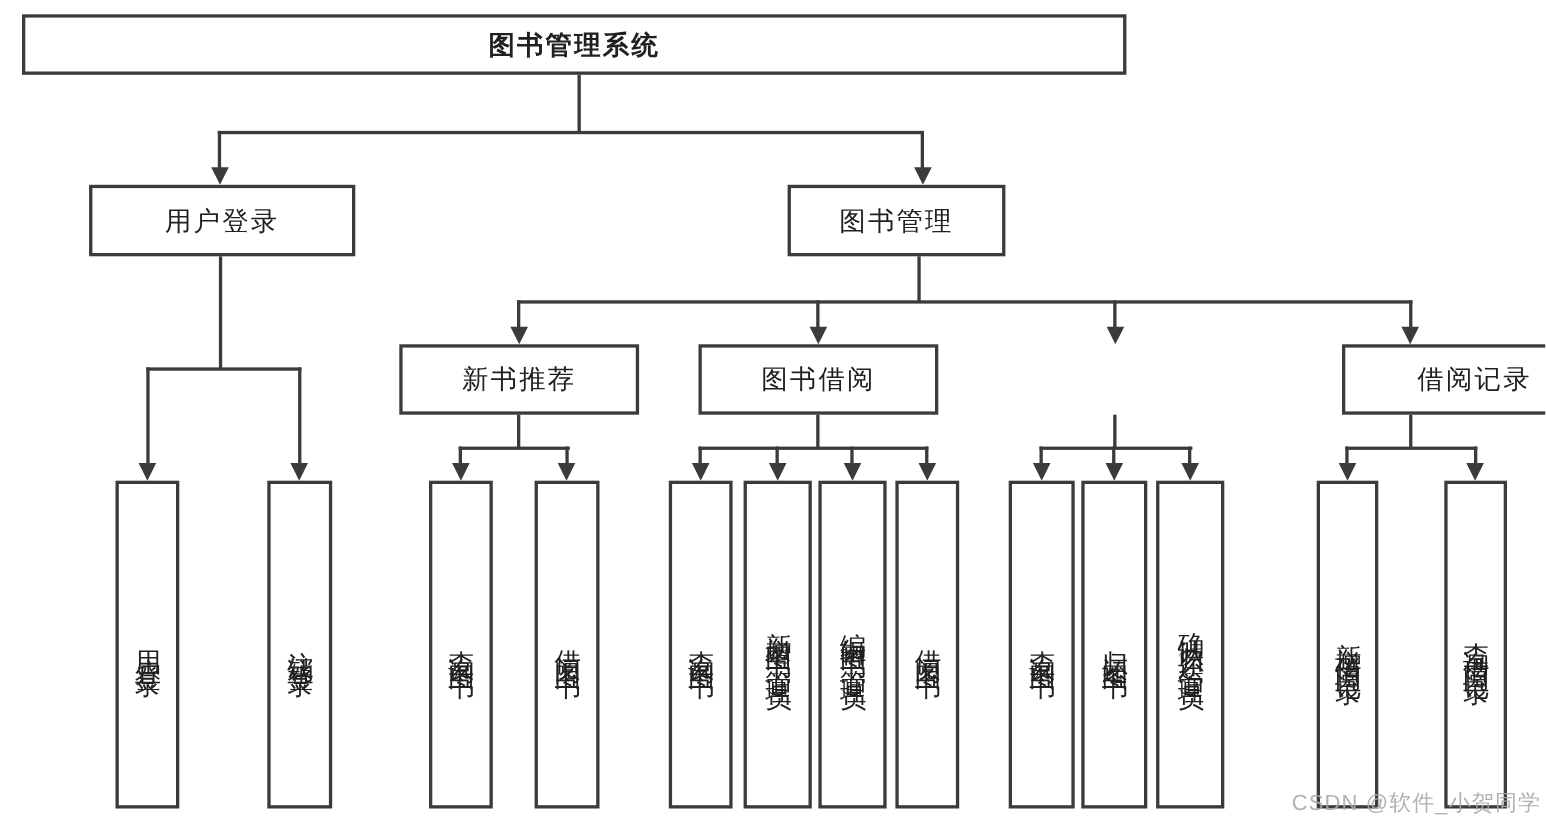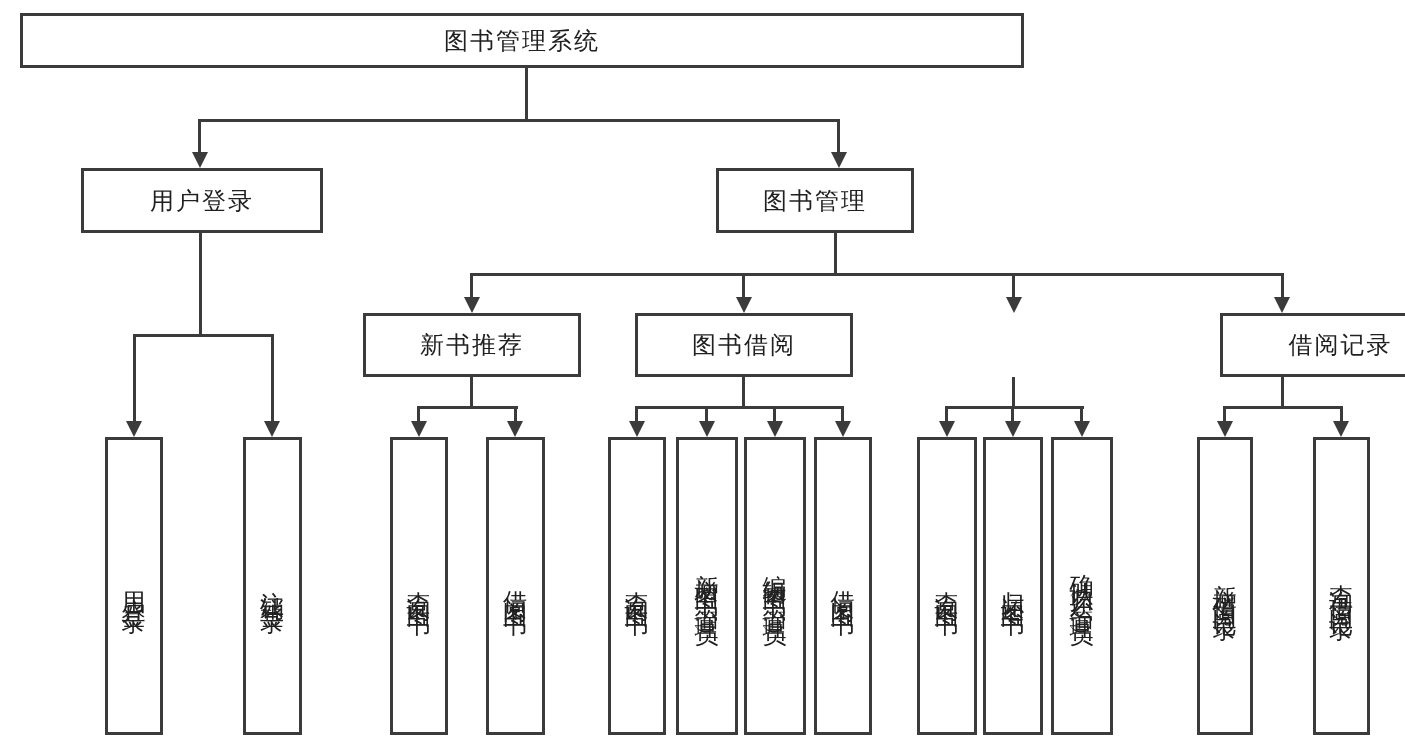--- a/index.html
+++ b/index.html
@@ -66,21 +66,21 @@
     color: var(--watermark);
     opacity: 0.9;
     white-space: nowrap;
   }
 </style>
 </head>
 <body>
 
 <div class="canvas">
 
-  <div class="box" style="left:20px; top:13px; width:1004px; height:55px;">
+  <div class="box" style="left:20px; top:13px; width:1004px; height:55px;font-weight:bold;">
     <span>图书管理系统</span>
   </div>
 
   <div class="vline" style="left:525px; top:68px; height:53px;"></div>
   <div class="hline" style="left:198px; top:119px; width:642px;"></div>
   <div class="vline" style="left:198px; top:119px; height:35px;"></div>
   <div class="arrow" style="left:192px; top:152px;"></div>
   <div class="vline" style="left:837px; top:119px; height:35px;"></div>
   <div class="arrow" style="left:831px; top:152px;"></div>
 
@@ -190,14 +190,15 @@
     <span>确认归还（管理员）</span>
   </div>
 
   <div class="vbox" style="left:1197px; top:437px; width:56px; height:298px;">
     <span>新增借阅记录</span>
   </div>
   <div class="vbox" style="left:1313px; top:437px; width:57px; height:298px;">
     <span>查询借阅记录</span>
   </div>
 
+  <div class="watermark">CSDN @软件_小贺同学</div>
 
 </div>
 
 </body></html>

